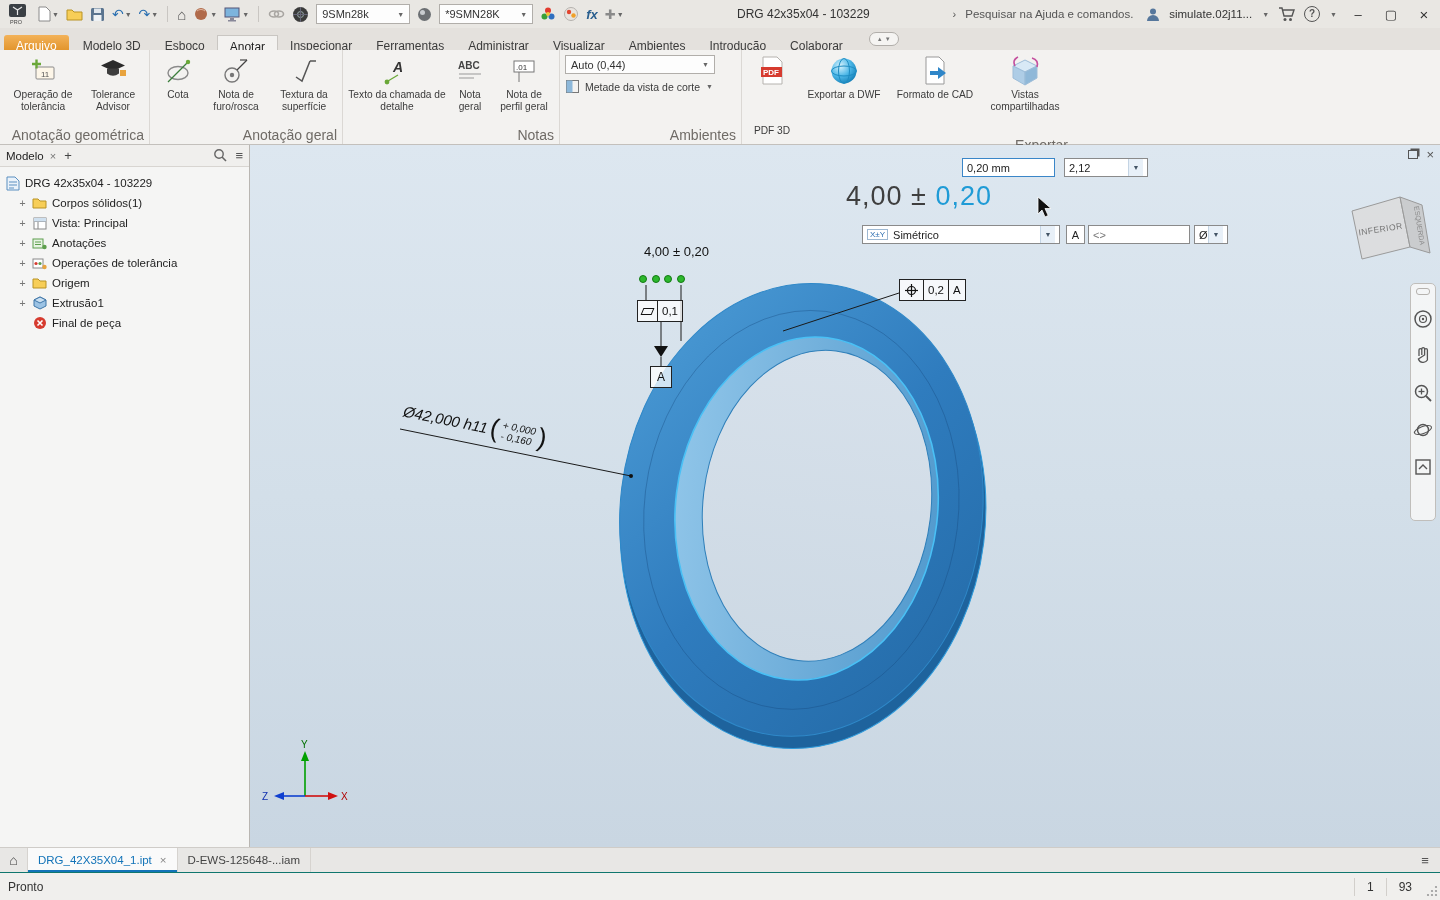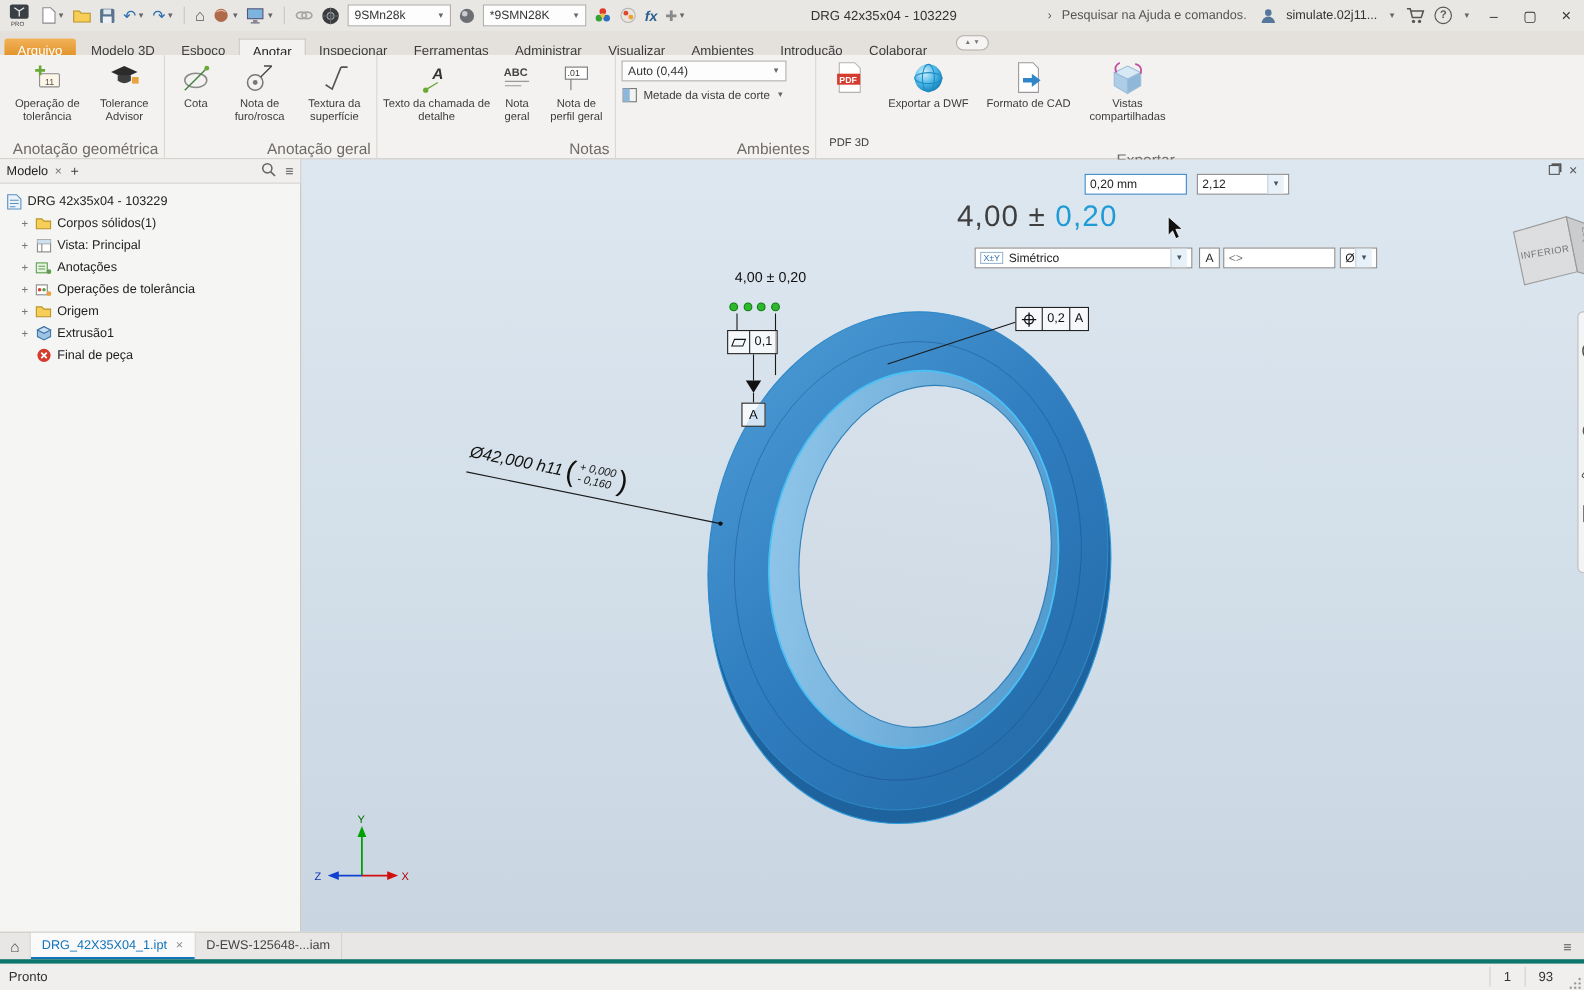--- a/index.html
+++ b/index.html
@@ -36,21 +36,21 @@
 .panel-body { flex:1; display:flex; align-items:flex-start; gap:3px; }
 .panel-label { height:17px; line-height:16px; text-align:right; font-size:14px; color:#6f6b66; }
 .rbtn { display:flex; flex-direction:column; align-items:center; padding-top:4px; font-size:10.2px; line-height:1.15; text-align:center; color:#3c3c3c; }
 .rbtn .ric { height:32px; display:flex; align-items:center; justify-content:center; margin-bottom:2px; }
 .g4col { display:flex; flex-direction:column; gap:5px; padding-top:4px; }
 .g4combo { width:150px; height:19px; }
 .g4row { display:flex; align-items:center; gap:5px; font-size:10.5px; color:#3c3c3c; }
 
 
 .main { flex:1; display:flex; min-height:0; }
-.browser { width:274px; flex:none; background:#f5f5f4; border-right:1px solid #b9b6b2; display:flex; flex-direction:column;justify-content:space-between; }
+.browser { width:250px; flex:none; background:#f5f5f4; border-right:1px solid #b9b6b2; display:flex; flex-direction:column;justify-content:space-between; }
 .btabs { height:22px; flex:none; display:flex; align-items:center; gap:8px; padding:0 6px; background:#f0efed; border-bottom:1px solid #d8d5d1; font-size:11.5px; }
 .btab { display:flex; align-items:center; gap:6px; color:#222; }
 .btab .x { color:#777; font-size:11px; }
 .badd { color:#444; font-size:13px; }
 .bspacer { flex:1; }
 .tree { flex:1; padding:6px 2px 0 4px; font-size:11.5px; color:#222; }
 .trow { display:flex; align-items:center; height:20px; gap:4px; white-space:nowrap; }
 .trow.child { padding-left:14px; }
 .exp { width:9px; text-align:center; color:#777; font-size:10px; font-family:"DejaVu Sans Mono",monospace; flex:none; }
 .tico { width:17px; height:15px; display:inline-flex; align-items:center; justify-content:center; flex:none; }
@@ -81,21 +81,21 @@
 
 
 .doctabs { height:25px; flex:none; background:#e8e7e5; border-top:1px solid #cfccc8; display:flex; align-items:stretch; }
 .dhome { width:28px; display:flex; align-items:center; justify-content:center; color:#444; font-size:14px; border-right:1px solid #d6d3cf; }
 .dtab { display:flex; align-items:center; padding:0 10px; gap:8px; font-size:11.5px; color:#444; border-right:1px solid #d6d3cf; }
 .dtab.active { background:#fafafa; color:#1273b8; box-shadow:inset 0 -2px 0 #1273b8; }
 .dtab .x { color:#888; }
 .dmenu { margin-left:auto; width:30px; display:flex; align-items:center; justify-content:center; color:#555; font-size:13px; }
 
 
-.statusbar { height:28px; flex:none; background:#f0efed; border-top:4px solid #0f766e; display:flex; align-items:center; padding-left:8px; font-size:12px; color:#333; }
+.statusbar { height:28px; flex:none; background:#f0efed; border-top:1px solid #0f766e; display:flex; align-items:center; padding-left:8px; font-size:12px; color:#333; }
 .sright { margin-left:auto; display:flex; align-items:center; height:100%; }
 .scell { padding:0 12px; height:18px; line-height:18px; border-left:1px solid #d2cfcb; }
 .sgrip { width:16px; height:100%; position:relative; }
 </style>
 </head>
 <body>
 
 <div class="app">
 
   <div class="titlebar">

